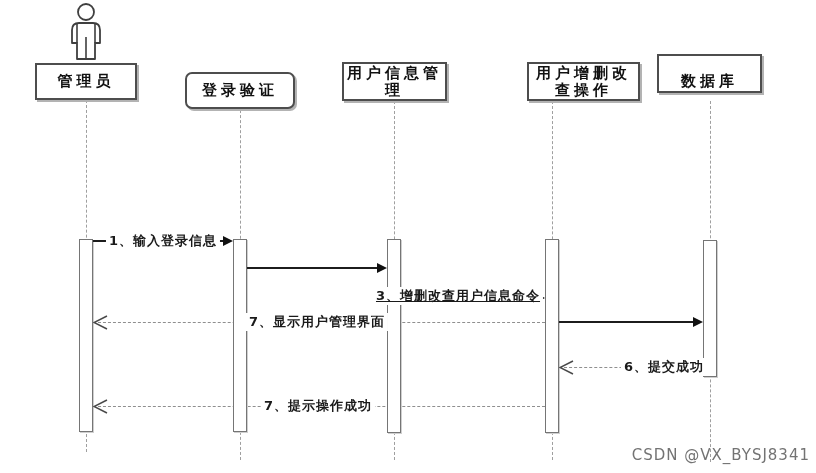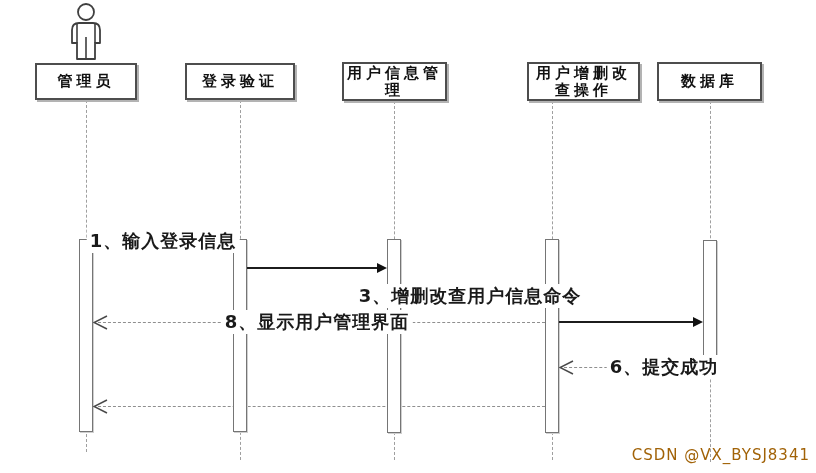--- a/index.html
+++ b/index.html
@@ -36,28 +36,28 @@
     border-left:10px solid #111;
   }
 
   
   .arrow-open{position:absolute;z-index:4;}
 
   
   .msg-label{
     position:absolute;transform:translate(-50%,-50%);
     background:#ffffff;padding:0 3px;white-space:nowrap;
-    font-size:18px;font-weight:600;color:#1a1a1a;z-index:5;letter-spacing:1px;
+    font-size:13px;font-weight:600;color:#1a1a1a;z-index:5;letter-spacing:1px;
   }
 
   .actor{position:absolute;z-index:6;}
 
   .watermark{
     position:absolute;right:6px;top:446px;z-index:7;
-    font-size:15px;color:#a16207;letter-spacing:1px;white-space:nowrap;
+    font-size:15px;color:#737373;letter-spacing:1px;white-space:nowrap;
   }
 </style>
 </head>
 <body>
 
 <div class="canvas">
 
   <svg class="actor" style="left:62px;top:2px;" width="48" height="58" viewBox="0 0 48 58">
     <circle cx="24" cy="10" r="8" fill="#ffffff" stroke="#3f3f3f" stroke-width="1.8"></circle>
     <path d="M10,28 Q10,21 17,21 L31,21 Q38,21 38,28 L38,41 L33,41 L33,57 L15,57 L15,41 L10,41 Z" fill="#ffffff" stroke="#3f3f3f" stroke-width="1.8" stroke-linejoin="round"></path>
@@ -94,35 +94,36 @@
     <path d="M14,1 L1,7.5 L14,14" fill="none" stroke="#4a4a4a" stroke-width="1.5"></path>
   </svg>
   <svg class="arrow-open" style="left:559px;top:360px;" width="15" height="15" viewBox="0 0 15 15">
     <path d="M14,1 L1,7.5 L14,14" fill="none" stroke="#4a4a4a" stroke-width="1.5"></path>
   </svg>
   <svg class="arrow-open" style="left:93px;top:399px;" width="15" height="15" viewBox="0 0 15 15">
     <path d="M14,1 L1,7.5 L14,14" fill="none" stroke="#4a4a4a" stroke-width="1.5"></path>
   </svg>
 
   <div class="msg-label" style="left:163px;top:241px;">1、输入登录信息</div>
-  <div class="msg-label" style="left:470px;top:296px;">3、增删改查用户信息命令</div>
-  <div class="msg-label" style="left:317px;top:322px;">8、显示用户管理界面</div>
+  <div class="msg-label" style="left:458px;top:296px;text-decoration:underline;">3、增删改查用户信息命令</div>
+  <div class="msg-label" style="left:317px;top:322px;">7、显示用户管理界面</div>
   <div class="msg-label" style="left:627px;top:367px;margin-left:37px;">6、提交成功</div>
+  <div class="msg-label" style="left:318px;top:406px;">7、提示操作成功</div>
 
   <div class="lf-box" style="left:35px;top:63px;width:102px;height:37px;">
     <span>管理员</span>
   </div>
-  <div class="lf-box" style="left:185px;top:63px;width:110px;height:37px;">
+  <div class="lf-box" style="left:185px;top:72px;width:110px;height:37px;border-radius:7px;">
     <span>登录验证</span>
   </div>
   <div class="lf-box" style="left:342px;top:62px;width:105px;height:39px;">
     <span>用户信息管理</span>
   </div>
   <div class="lf-box" style="left:495px;top:62px;width:113px;height:39px;margin-left:32px;">
     <span>用户增删改查操作</span>
   </div>
-  <div class="lf-box" style="left:657px;top:62px;width:105px;height:39px;">
+  <div class="lf-box" style="left:657px;top:54px;width:105px;height:39px;align-items:flex-end;">
     <span>数据库</span>
   </div>
 
   <div class="watermark">CSDN @VX_BYSJ8341</div>
 
 </div>
 
 </body></html>

